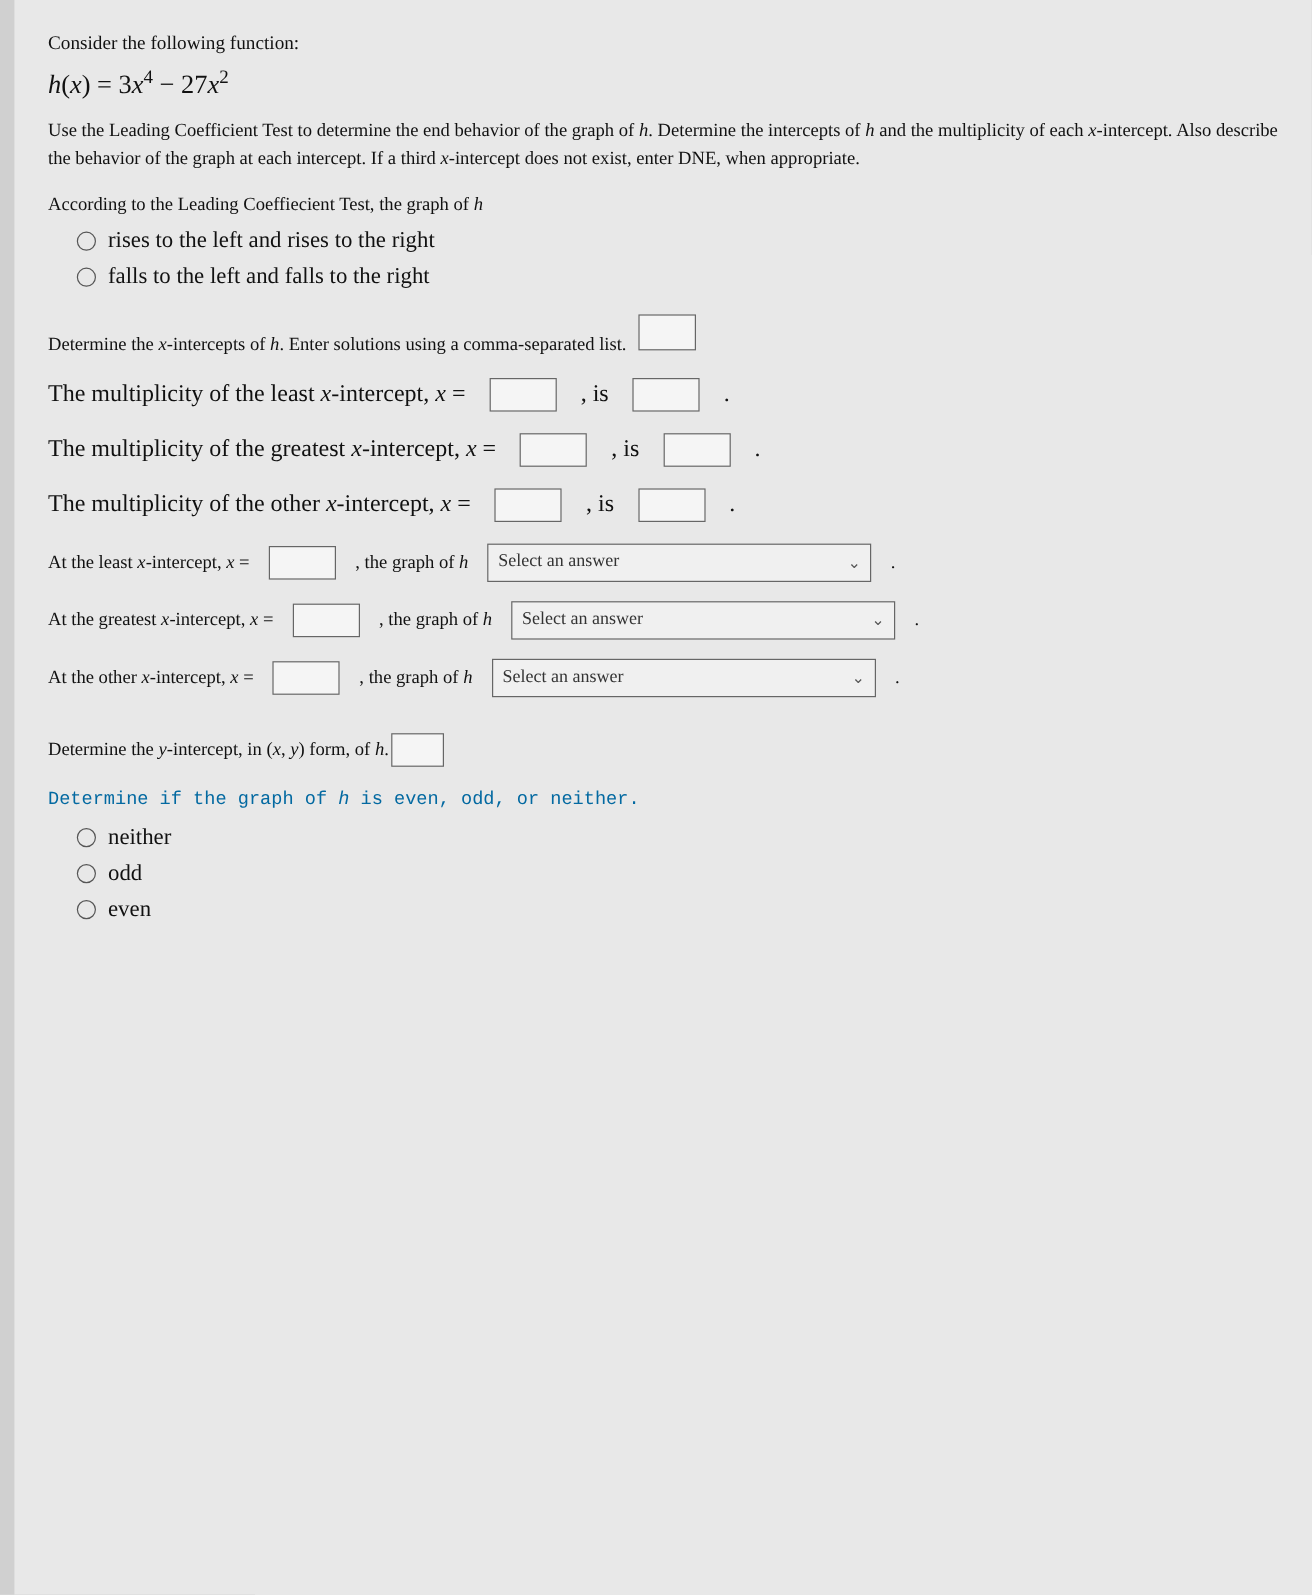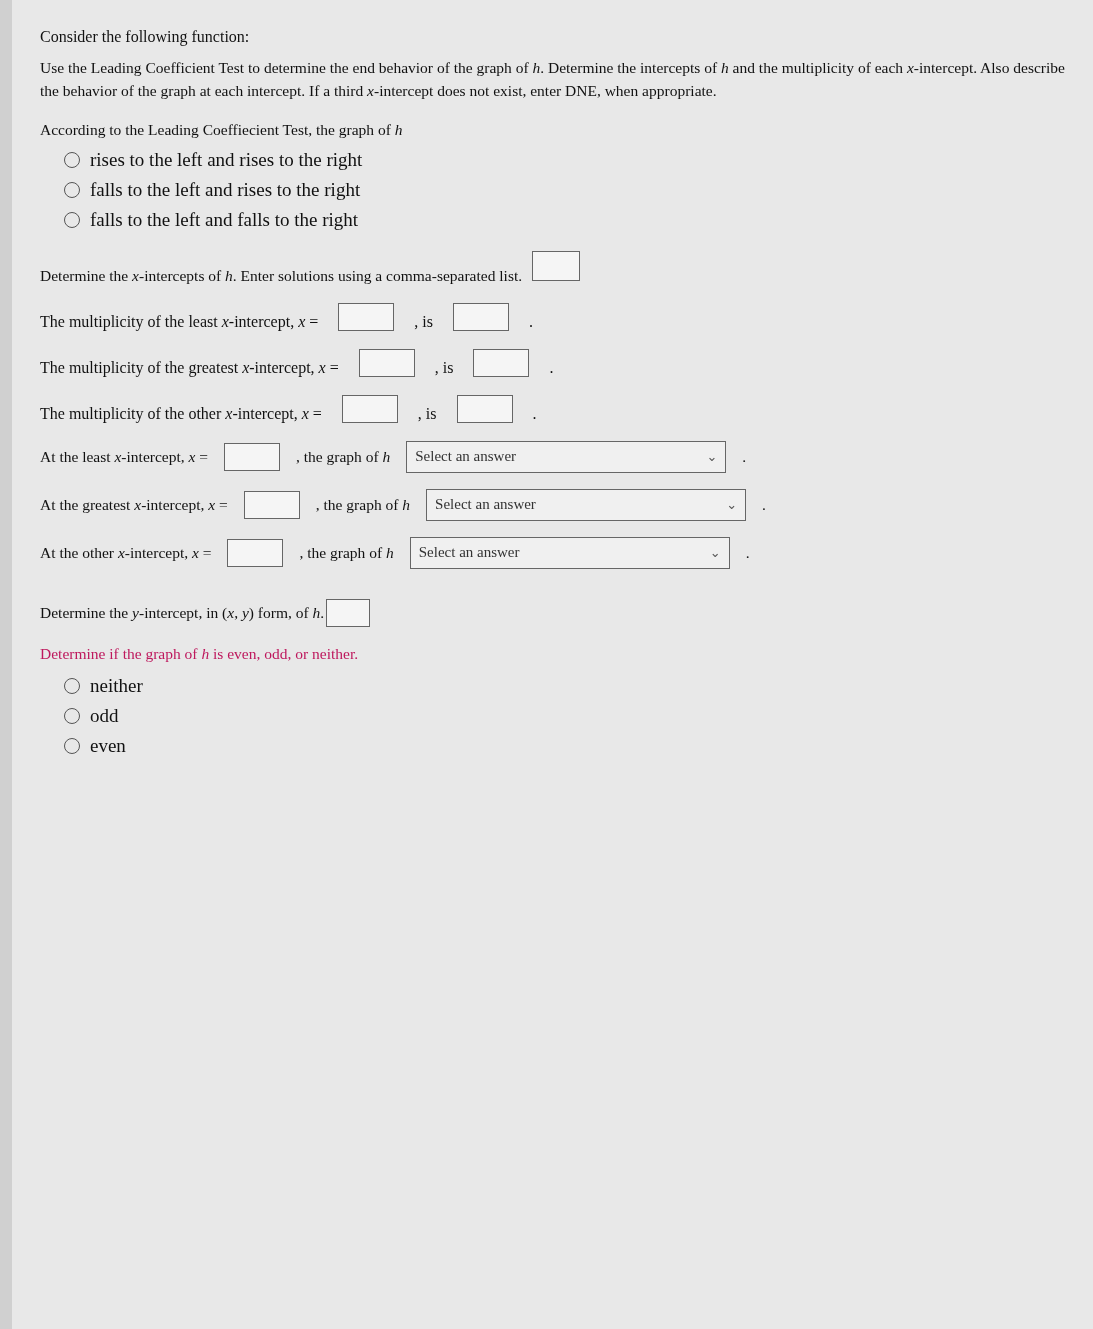--- a/index.html
+++ b/index.html
@@ -97,23 +97,23 @@
     }
     .math-italic {
       font-style: italic;
     }
     sup {
       font-size: 0.72em;
       vertical-align: super;
     }
     .multiplicity-row {
       display: flex;
-      align-items: flex-end;
-      margin-bottom: 18px;
-      font-size: 16px;
+      align-items: center;
+      margin-bottom: 18px;
+      font-size: 20px;
       color: #111;
       gap: 20px;
       flex-wrap: wrap;
     }
     .intercept-row {
       display: flex;
       align-items: center;
       margin-bottom: 16px;
       font-size: 15.5px;
       color: #111;
@@ -123,48 +123,48 @@
     .yintercept-row {
       display: flex;
       align-items: center;
       margin-bottom: 18px;
       font-size: 15.5px;
       color: #111;
       gap: 2px;
     }
     .even-odd-section {
       font-size: 15.5px;
-      color: #be185d;
+      color: #0369a1;
       margin-bottom: 10px;
+      font-family: Liberation Mono, monospace;
     }
   </style>
 </head>
 <body>
 
 <div class="page">
 
   <div class="title-line">Consider the following function:</div>
 
+  <div class="function-line">
+    <span class="math-italic">h</span>(<span class="math-italic">x</span>) = 3<span class="math-italic">x</span><sup>4</sup> − 27<span class="math-italic">x</span><sup>2</sup>
+  </div>
 
   <div class="description">
     Use the Leading Coefficient Test to determine the end behavior of the graph of <span class="math-italic">h</span>. Determine the intercepts of <span class="math-italic">h</span> and the multiplicity of each <span class="math-italic">x</span>-intercept. Also describe the behavior of the graph at each intercept. If a third <span class="math-italic">x</span>-intercept does not exist, enter DNE, when appropriate.
   </div>
 
   <div class="section-label">
     According to the Leading Coeffiecient Test, the graph of <span class="math-italic">h</span>
   </div>
 
   <div class="radio-group">
     <div class="radio-item">
       <div class="radio-circle"></div>
       <span>rises to the left and rises to the right</span>
-    </div>
-    <div class="radio-item">
-      <div class="radio-circle"></div>
-      <span>falls to the left and rises to the right</span>
     </div>
     <div class="radio-item">
       <div class="radio-circle"></div>
       <span>falls to the left and falls to the right</span>
     </div>
   </div>
 
   <div class="question-row">
     <span>Determine the <span class="math-italic">x</span>-intercepts of <span class="math-italic">h</span>. Enter solutions using a comma-separated list.</span>
     <span style="display:inline-block;width:48px;height:30px;border:1.5px solid #666;background:#f5f5f5;vertical-align:middle;margin-left:6px;"></span>

